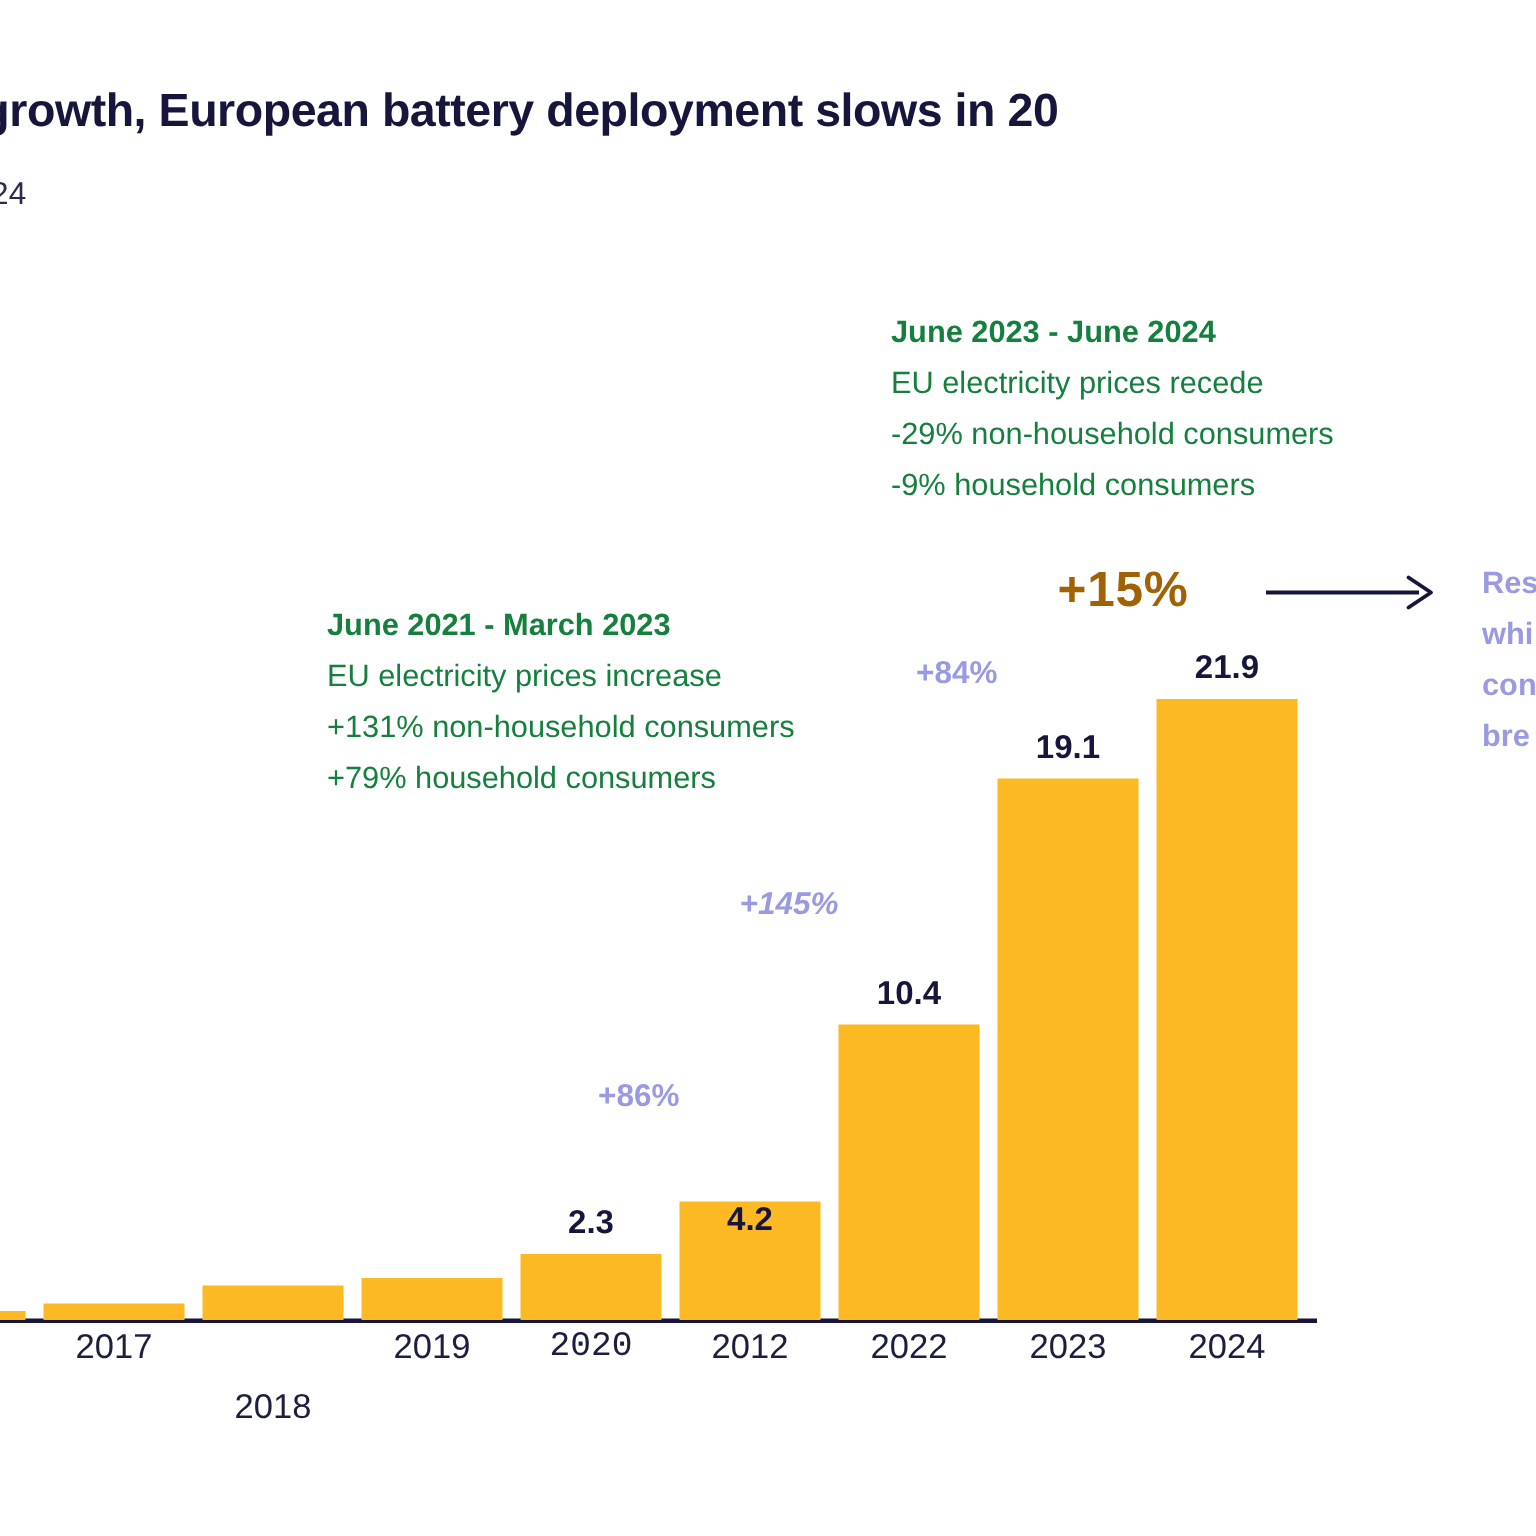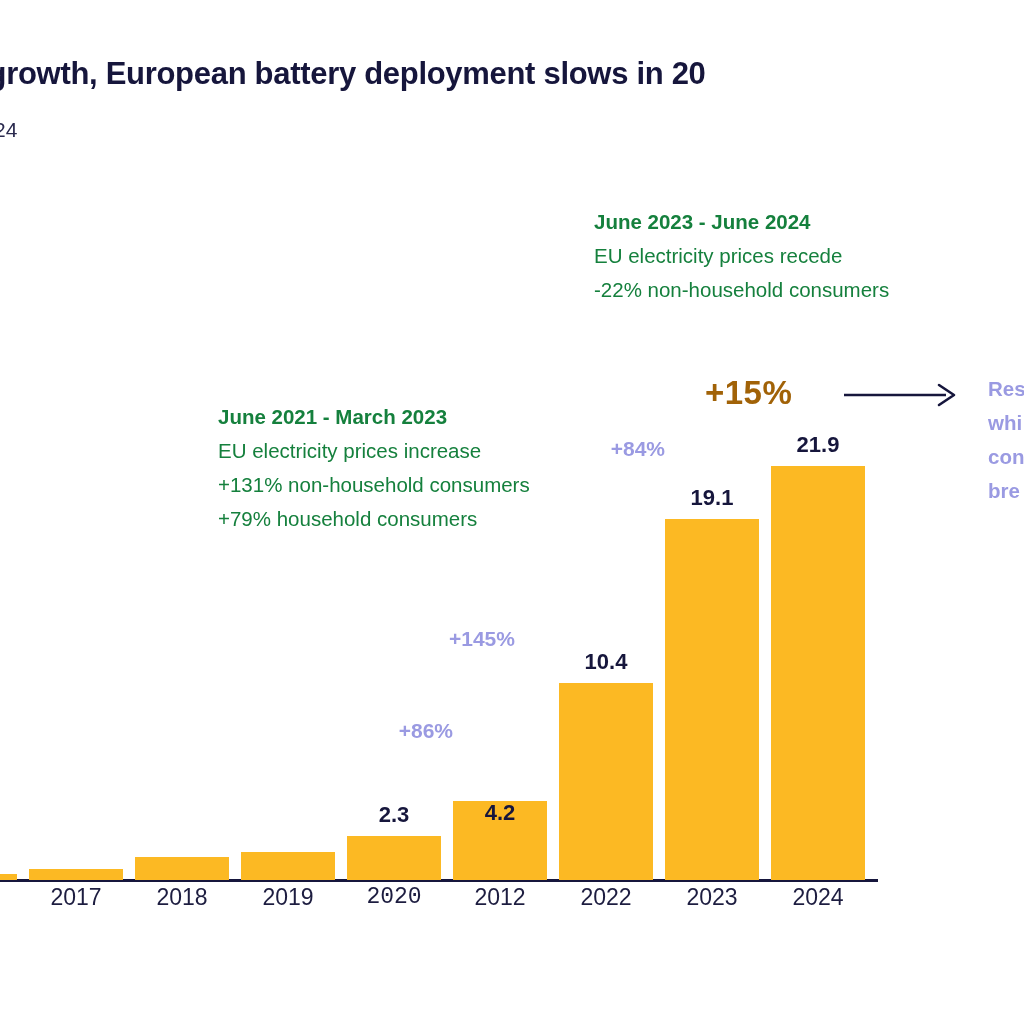--- a/index.html
+++ b/index.html
@@ -113,21 +113,22 @@
 
 <div id="stage">
 
   <div class="title">of rapid growth, European battery deployment slows in 20</div>
 
   <div class="subtitle">acity 2015-2024</div>
 
   <div class="anno" id="anno-2023">
     <div class="head">June 2023 - June 2024</div>
     <div class="ln">EU electricity prices recede</div>
-    <div class="ln">-22% non-household consumers</div>
+    <div class="ln">-29% non-household consumers</div>
+    <div class="ln">-9% household consumers</div>
   </div>
 
   <div class="anno" id="anno-2021">
     <div class="head">June 2021 - March 2023</div>
     <div class="ln">EU electricity prices increase</div>
     <div class="ln">+131% non-household consumers</div>
     <div class="ln">+79% household consumers</div>
   </div>
 
   <div id="growth-15">+15%</div>
@@ -143,33 +144,33 @@
     <div>con</div>
     <div>bre</div>
   </div>
 
   <div id="plot">
     <div id="axis-line"></div>
   <div class="bar" style="left: -77px; width: 94px; height: 5.676px;"></div>
       <div class="bar" style="left: 29px; width: 94px; height: 11.352px;"></div>
       <div class="tick-label" style="left: 29px; width: 94px;">2017</div>
       <div class="bar" style="left: 135px; width: 94px; height: 22.704px;"></div>
-      <div class="tick-label" style="left: 135px; width: 94px;">2018</div>
+      <div class="tick-label" style="left: 135px; width: 94px; margin-top: 40px;">2018</div>
       <div class="bar" style="left: 241px; width: 94px; height: 28.38px;"></div>
       <div class="tick-label" style="left: 241px; width: 94px;">2019</div>
       <div class="bar" style="left: 347px; width: 94px; height: 43.516px;"></div>
       <div class="bar-value" style="left: 327px; width: 134px; top: 802.484px;">2.3</div>
       <div class="tick-label" style="left: 347px; width: 94px; font-family: Liberation Mono, monospace;">2020</div>
       <div class="bar" style="left: 453px; width: 94px; height: 79.464px;"></div>
       <div class="bar-value" style="left: 433px; width: 134px; top: 766.536px; margin-top: 33px;">4.2</div>
       <div class="growth-label" style="left: 343px; width: 110px; text-align: right; top: 718.536px;">+86%</div>
       <div class="tick-label" style="left: 453px; width: 94px;">2012</div>
       <div class="bar" style="left: 559px; width: 94px; height: 196.768px;"></div>
       <div class="bar-value" style="left: 539px; width: 134px; top: 649.232px;">10.4</div>
-      <div class="growth-label" style="left: 449px; width: 110px; text-align: left; top: 627px;">+145%</div>
+      <div class="growth-label" style="left: 449px; width: 110px; text-align: right; top: 591px; font-style: italic;">+145%</div>
       <div class="tick-label" style="left: 559px; width: 94px;">2022</div>
       <div class="bar" style="left: 665px; width: 94px; height: 361.372px;"></div>
       <div class="bar-value" style="left: 645px; width: 134px; top: 484.628px;">19.1</div>
       <div class="growth-label" style="left: 555px; width: 110px; text-align: right; top: 436.628px;">+84%</div>
       <div class="tick-label" style="left: 665px; width: 94px;">2023</div>
       <div class="bar" style="left: 771px; width: 94px; height: 414.348px;"></div>
       <div class="bar-value" style="left: 751px; width: 134px; top: 431.652px;">21.9</div>
       <div class="tick-label" style="left: 771px; width: 94px;">2024</div>
     </div>
 

